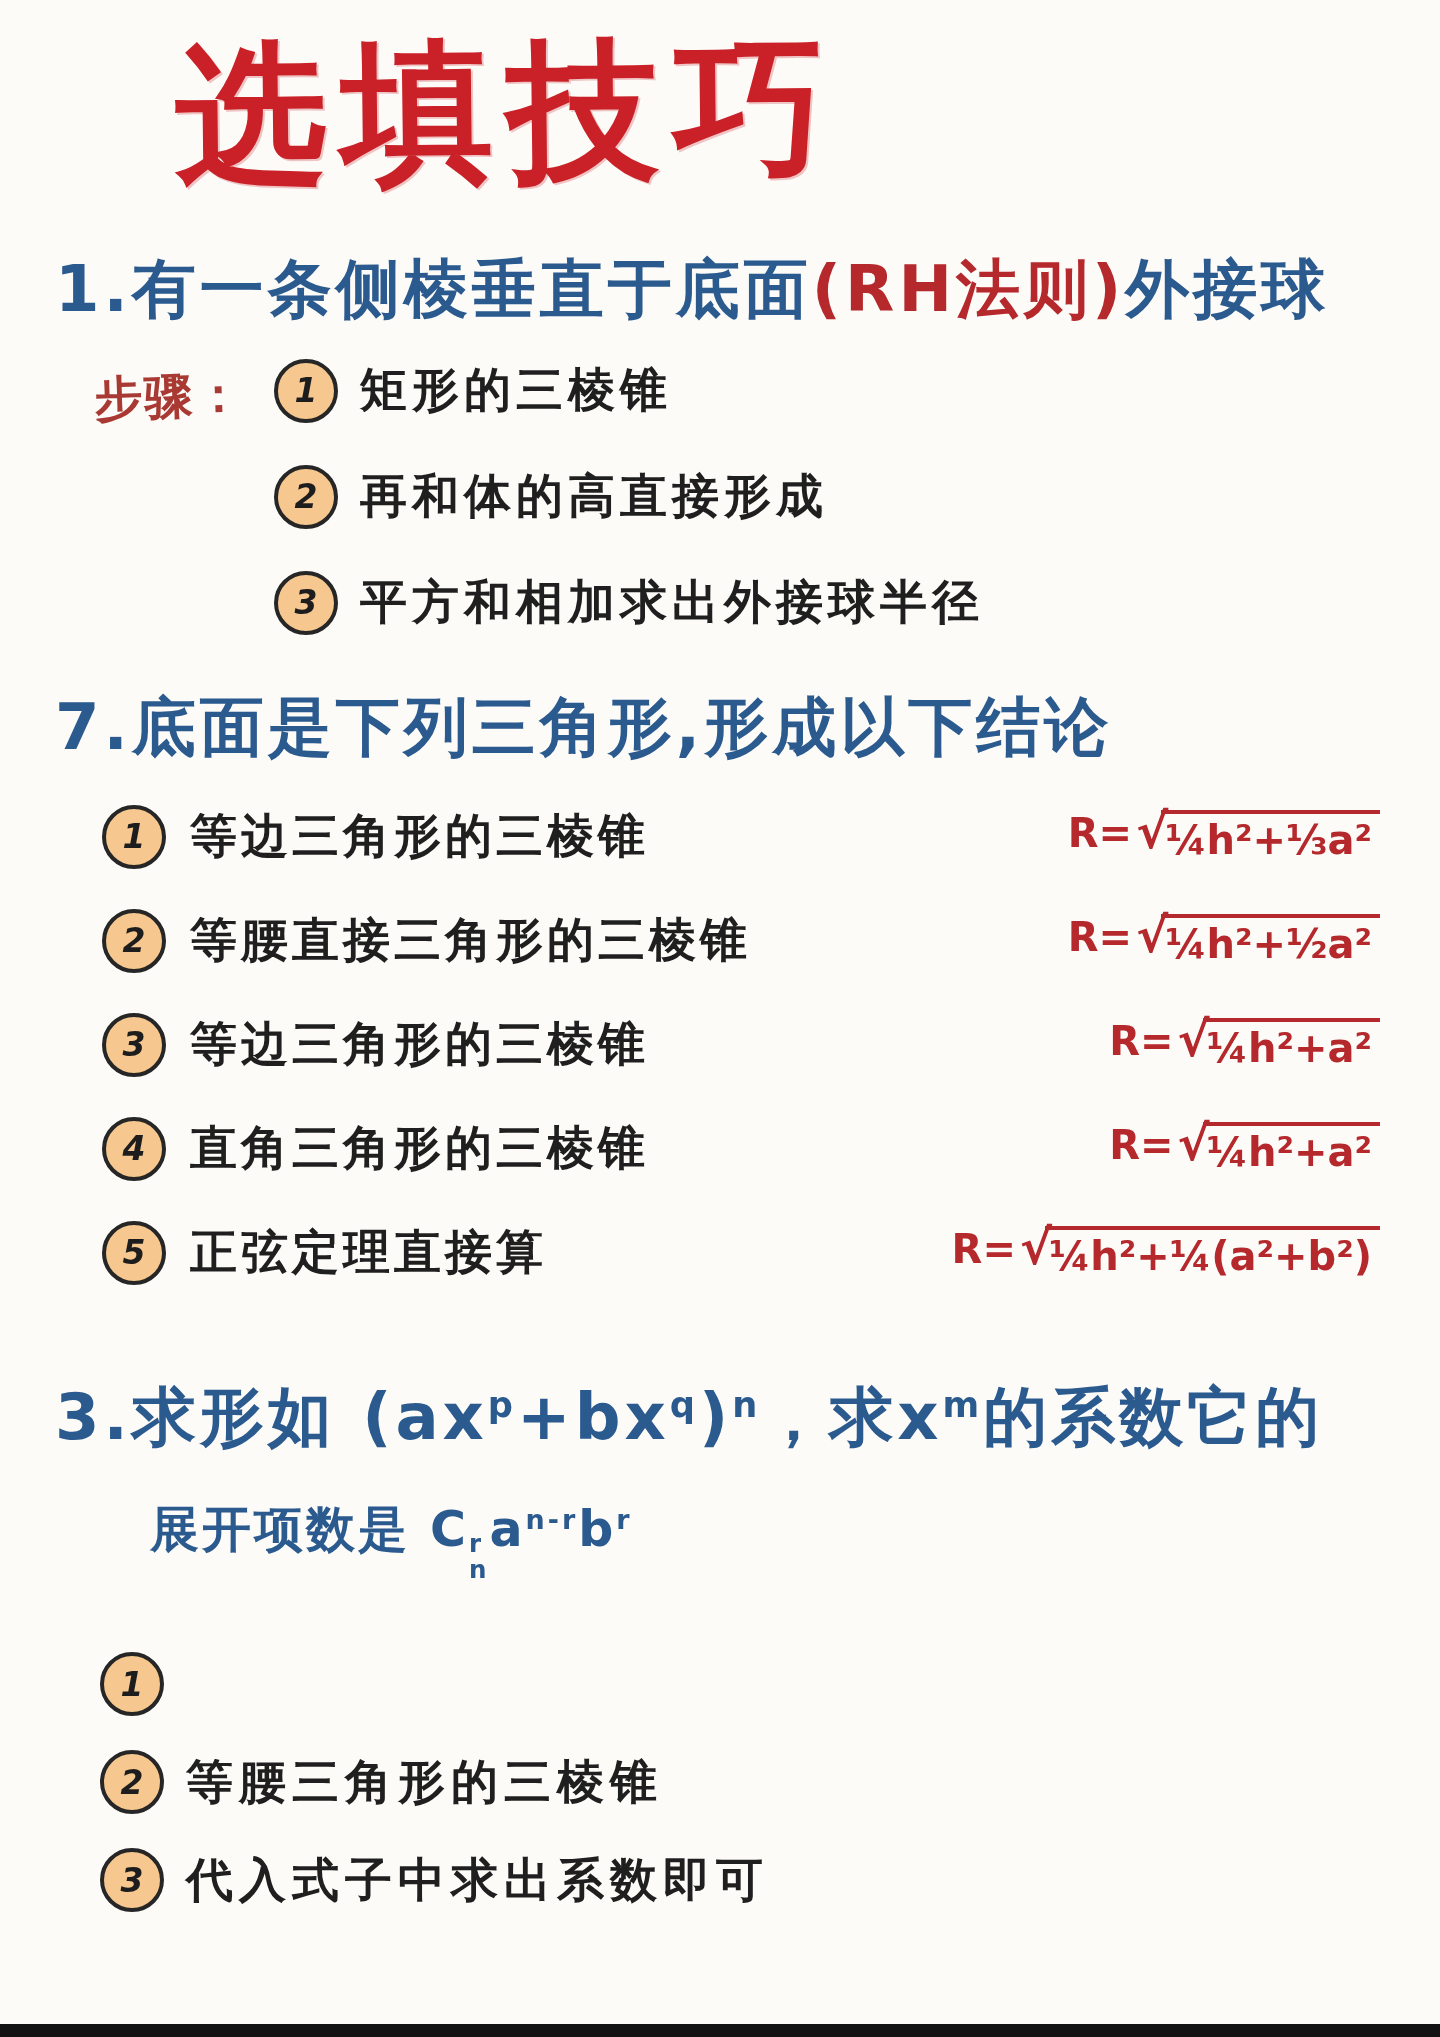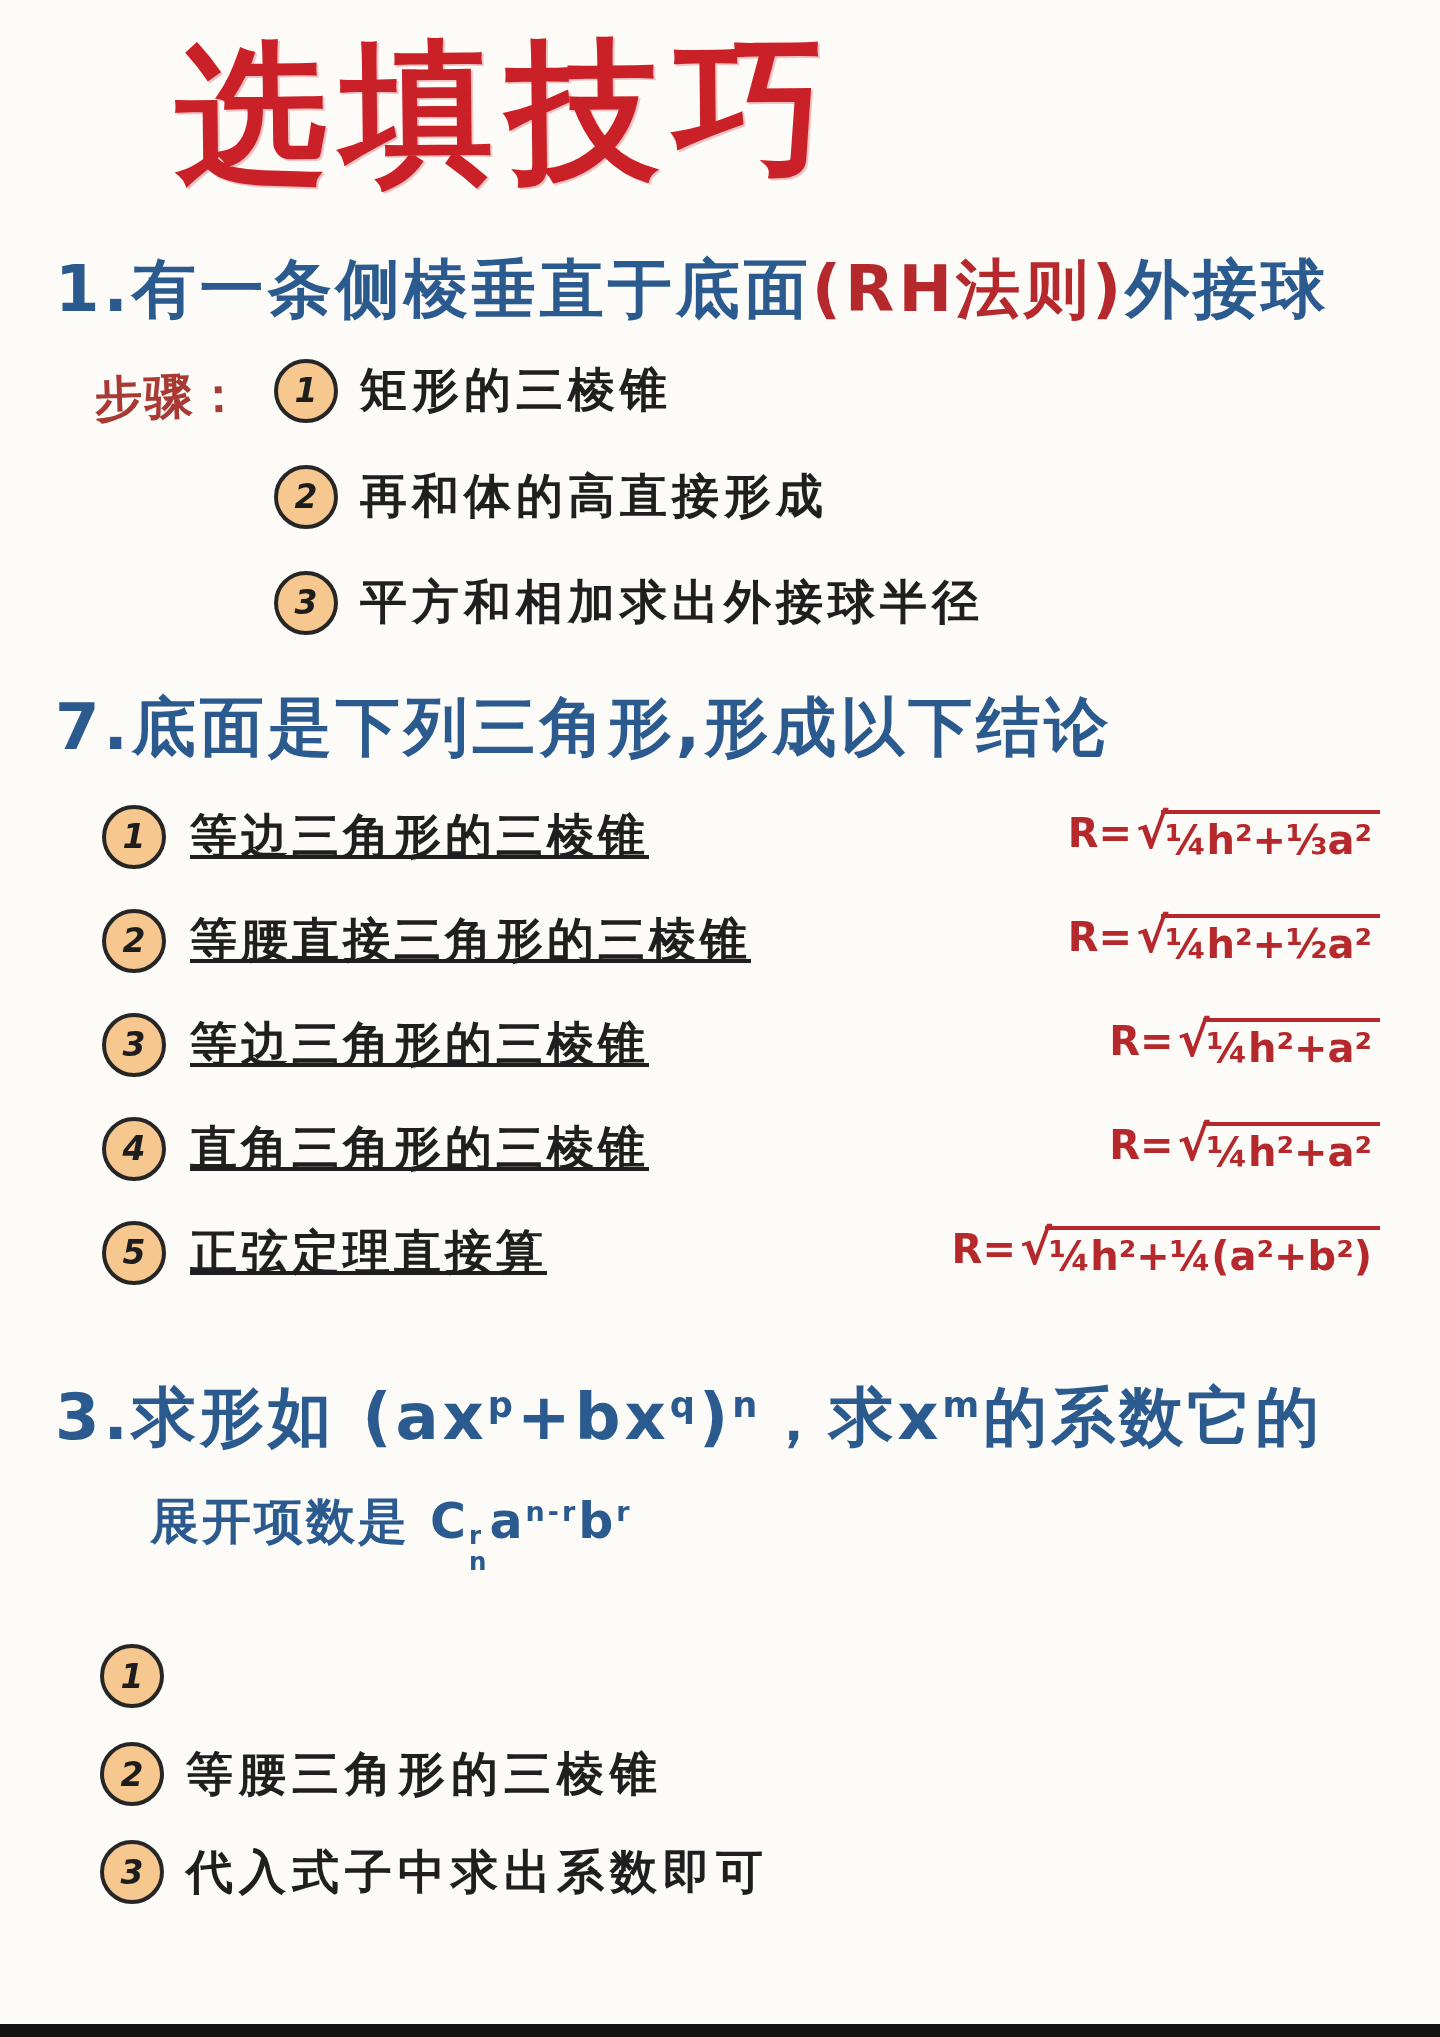--- a/index.html
+++ b/index.html
@@ -37,28 +37,28 @@
   }
   
   .steps-wrap{display:flex;margin:30px 0 0 98px;}
   .steps-label{font-size:48px;font-weight:bold;letter-spacing:2px;margin-top:6px;transform:rotate(-2deg);}
   .steps-col{margin-left:26px;display:flex;flex-direction:column;gap:42px;}
   .step-row{display:flex;align-items:center;gap:22px;}
   .step-text{font-size:47px;font-weight:bold;letter-spacing:5px;}
   
   .items-col{margin:38px 60px 0 102px;display:flex;flex-direction:column;gap:40px;}
   .item-row{display:flex;align-items:center;gap:24px;}
-  .item-label{font-size:47px;font-weight:bold;letter-spacing:4px;text-decoration:underline;}
+  .item-label{font-size:47px;font-weight:bold;letter-spacing:4px;}
   .formula{margin-left:auto;font-size:40px;font-weight:bold;white-space:nowrap;display:inline-flex;align-items:flex-start;}
   .formula .lhs{margin-right:4px;}
   .sqrt{font-size:1.2em;line-height:.9;margin-right:-7px;}
   .rad{border-top:4px solid currentColor;padding:3px 8px 0 4px;}
   
   .h3-line1{margin-top:92px;}
-  .h3-line2{margin:32px 0 0 150px;font-size:49px;font-weight:bold;letter-spacing:3px;}
+  .h3-line2{margin:40px 0 0 150px;font-size:49px;font-weight:bold;letter-spacing:3px;}
   sup{font-size:.55em;}
   .supsub{display:inline-flex;flex-direction:column;align-items:flex-start;
     font-size:.5em;line-height:1.05;vertical-align:-6px;font-weight:bold;}
   .s3-steps{margin:70px 40px 0 100px;display:flex;flex-direction:column;gap:34px;}
   .s3-steps .step-text{letter-spacing:6px;}
   
   .bottom-bar{position:absolute;left:0;bottom:0;width:100%;height:13px;background:#121212;}
 </style>
 </head>
 <body>

